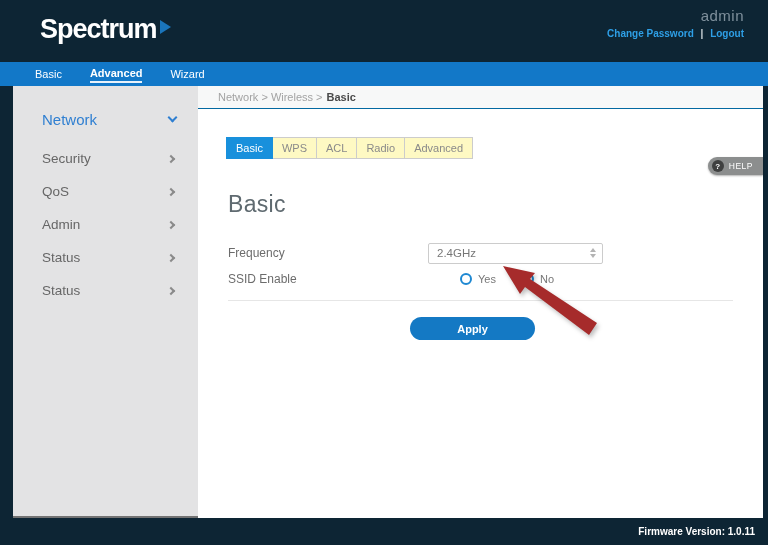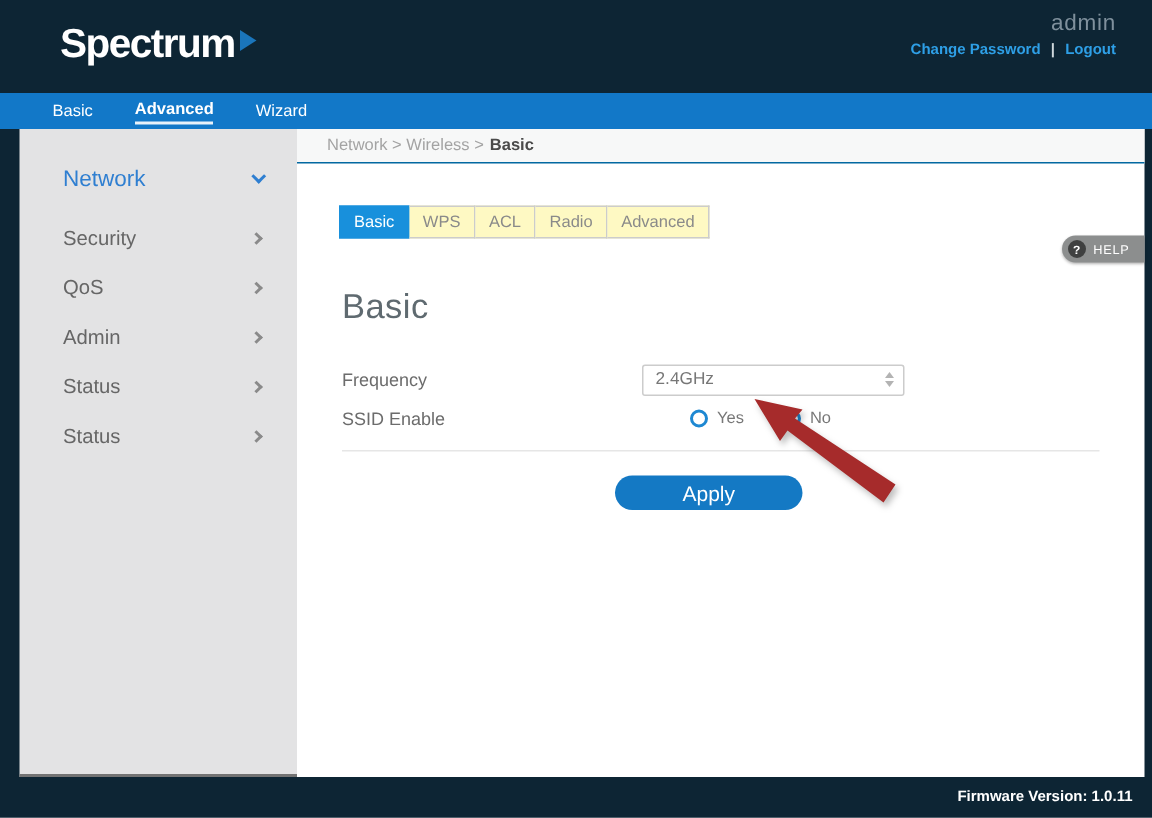--- a/index.html
+++ b/index.html
@@ -63,21 +63,21 @@
   .stepper .dn { border-top:4px solid #b3b3b3; }
 
   .radio-group { display:flex; align-items:center; gap:26px;margin-left:32px; }
   .radio { display:flex; align-items:center; gap:6px; cursor:pointer; }
   .radio-circle { width:12px; height:12px; border:2px solid #1e88d2; border-radius:50%; position:relative; background:#fff; }
   .radio.checked .radio-circle { background:#1e88d2; box-shadow:inset 0 0 0 2px #ffffff; }
   .radio-text { font-size:11px; color:#777777; }
 
   .divider { border:none; border-top:1px solid #e6e6e6; margin:8px 0 0 0; width:505px; }
 
-  .apply-btn { display:block; margin:16px 0 0 182px; width:125px; height:23px; background:#1479c4; color:#ffffff; font-size:14px; font-weight:normal; border:none; border-radius:12px; cursor:pointer; font-family:"Liberation Sans", sans-serif; }
+  .apply-btn { display:block; margin:16px 0 0 182px; width:125px; height:23px; background:#1479c4; color:#ffffff; font-size:11px; font-weight:bold; border:none; border-radius:12px; cursor:pointer; font-family:"Liberation Sans", sans-serif; }
 
   .arrow-svg { position:absolute; left:295px; top:170px; pointer-events:none; filter:drop-shadow(2px 3px 2px rgba(0,0,0,0.25)); }
 
   
   .footer { height:27px; background:#0d2534; flex:0 0 auto; display:flex; align-items:center; justify-content:flex-end; padding-right:13px; }
   .firmware { color:#ffffff; font-size:10px; font-weight:bold; }
 </style>
 </head>
 <body>
 

